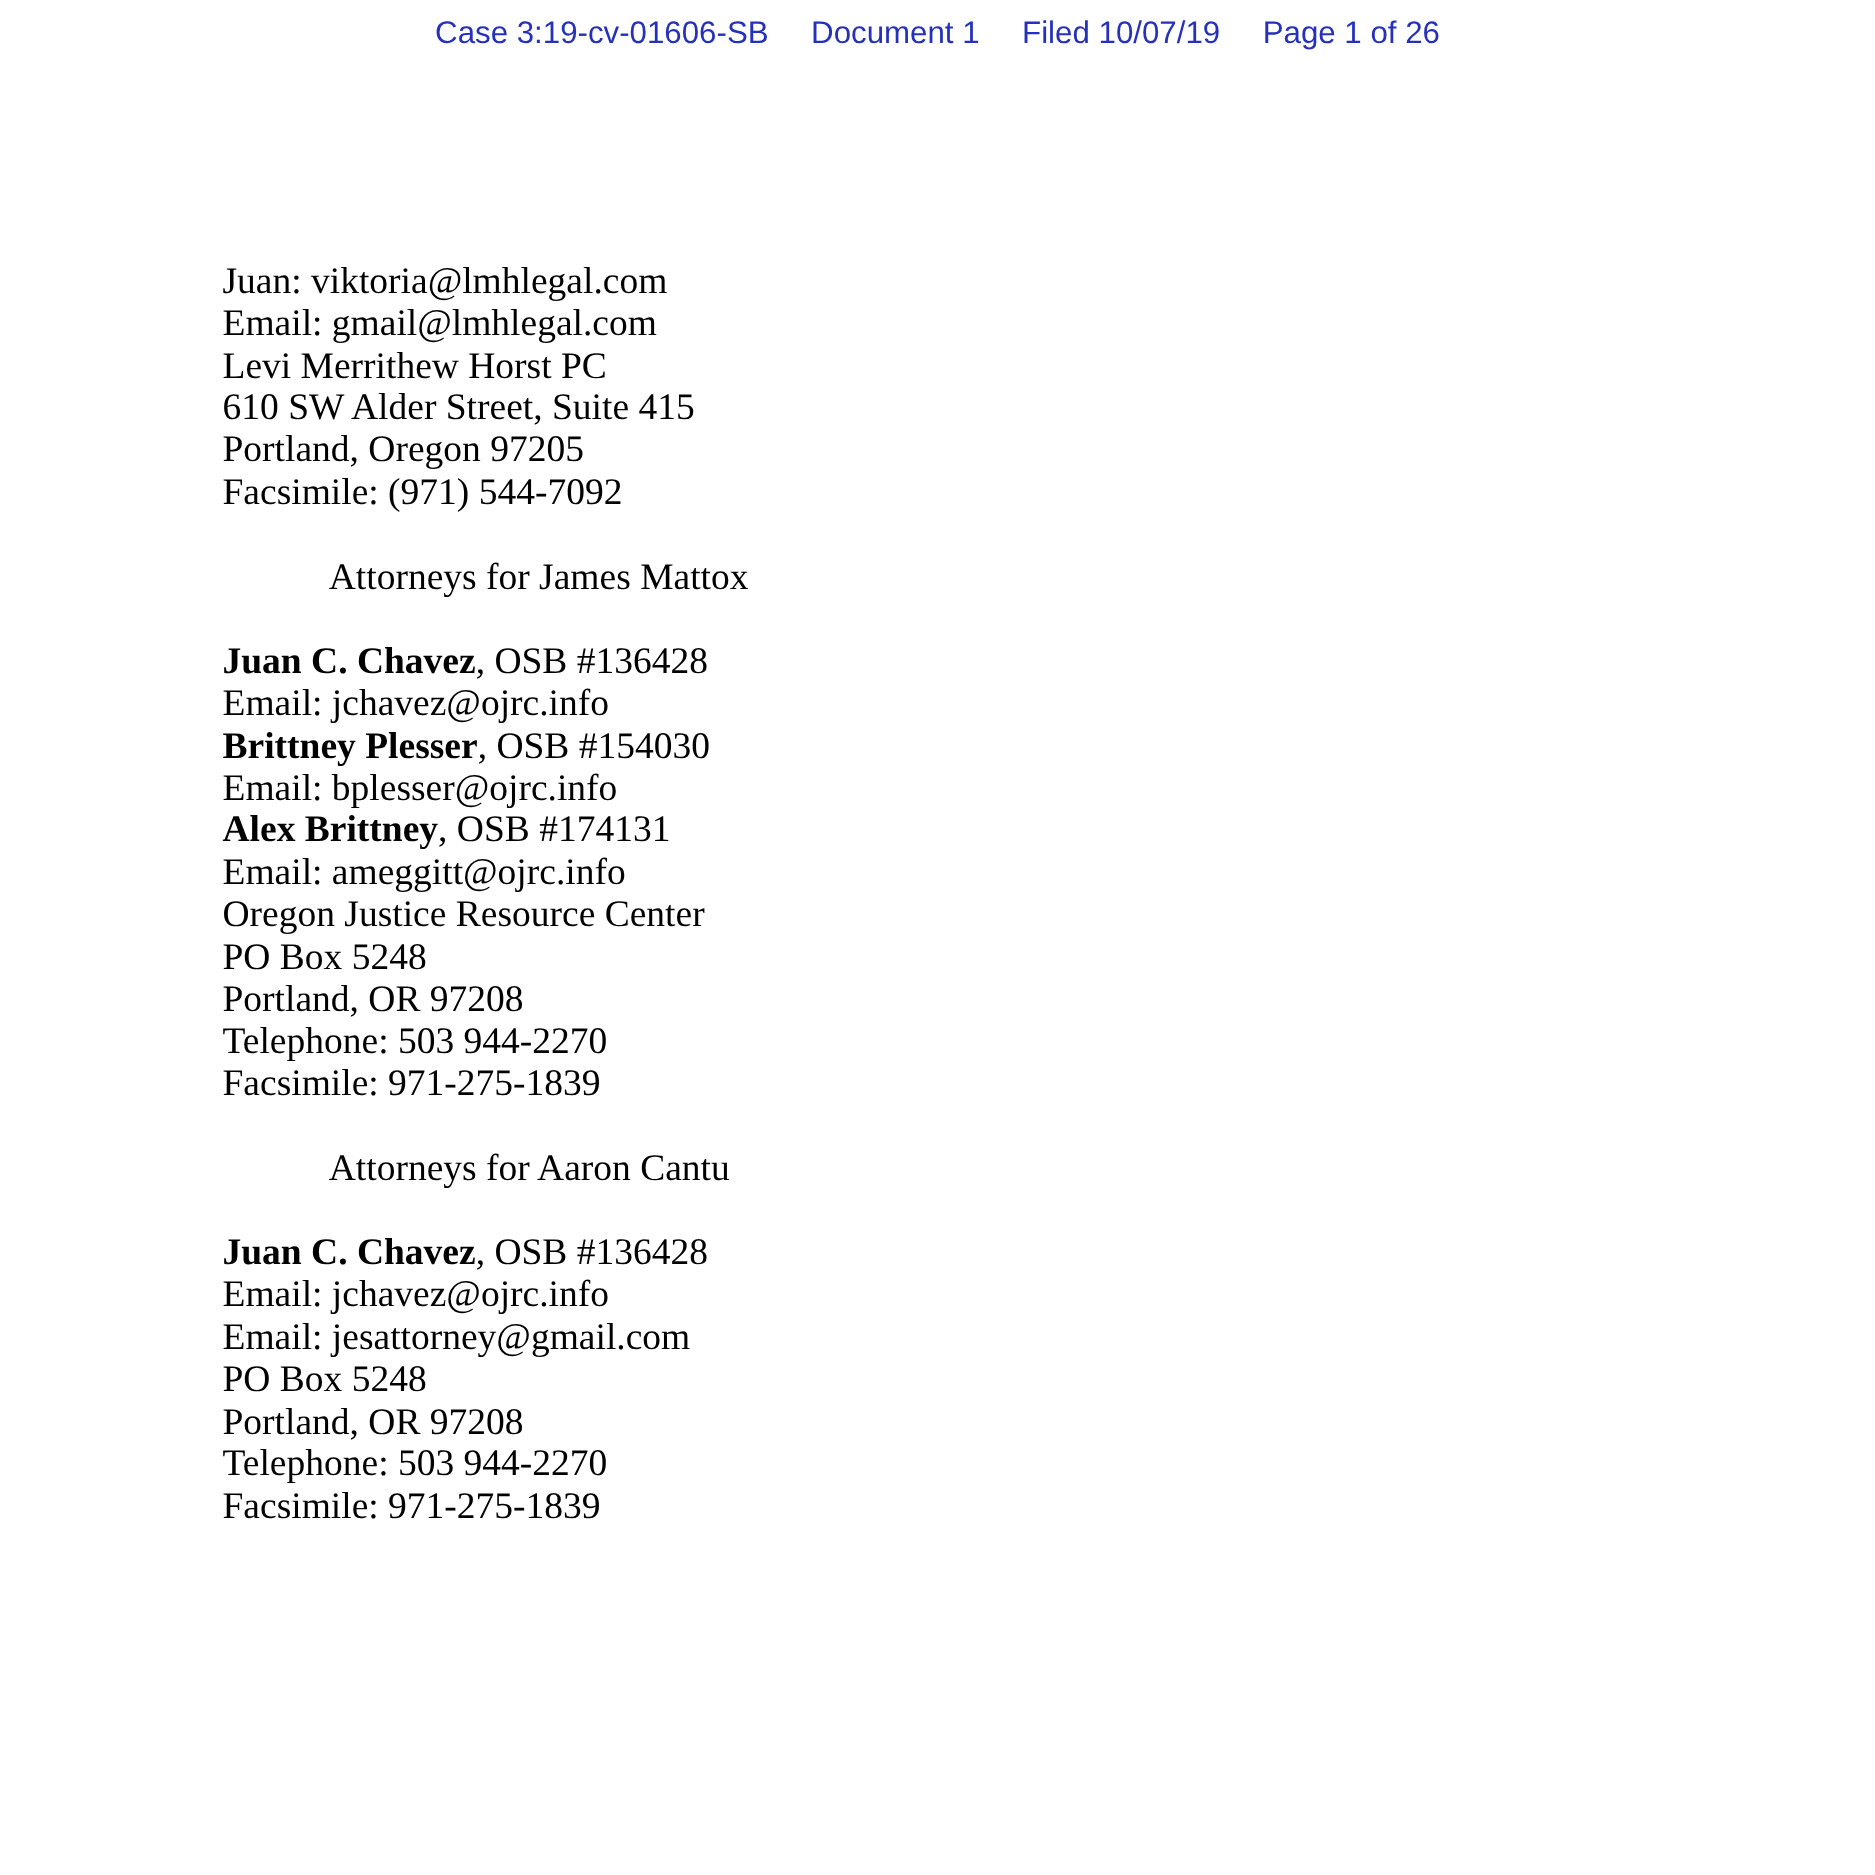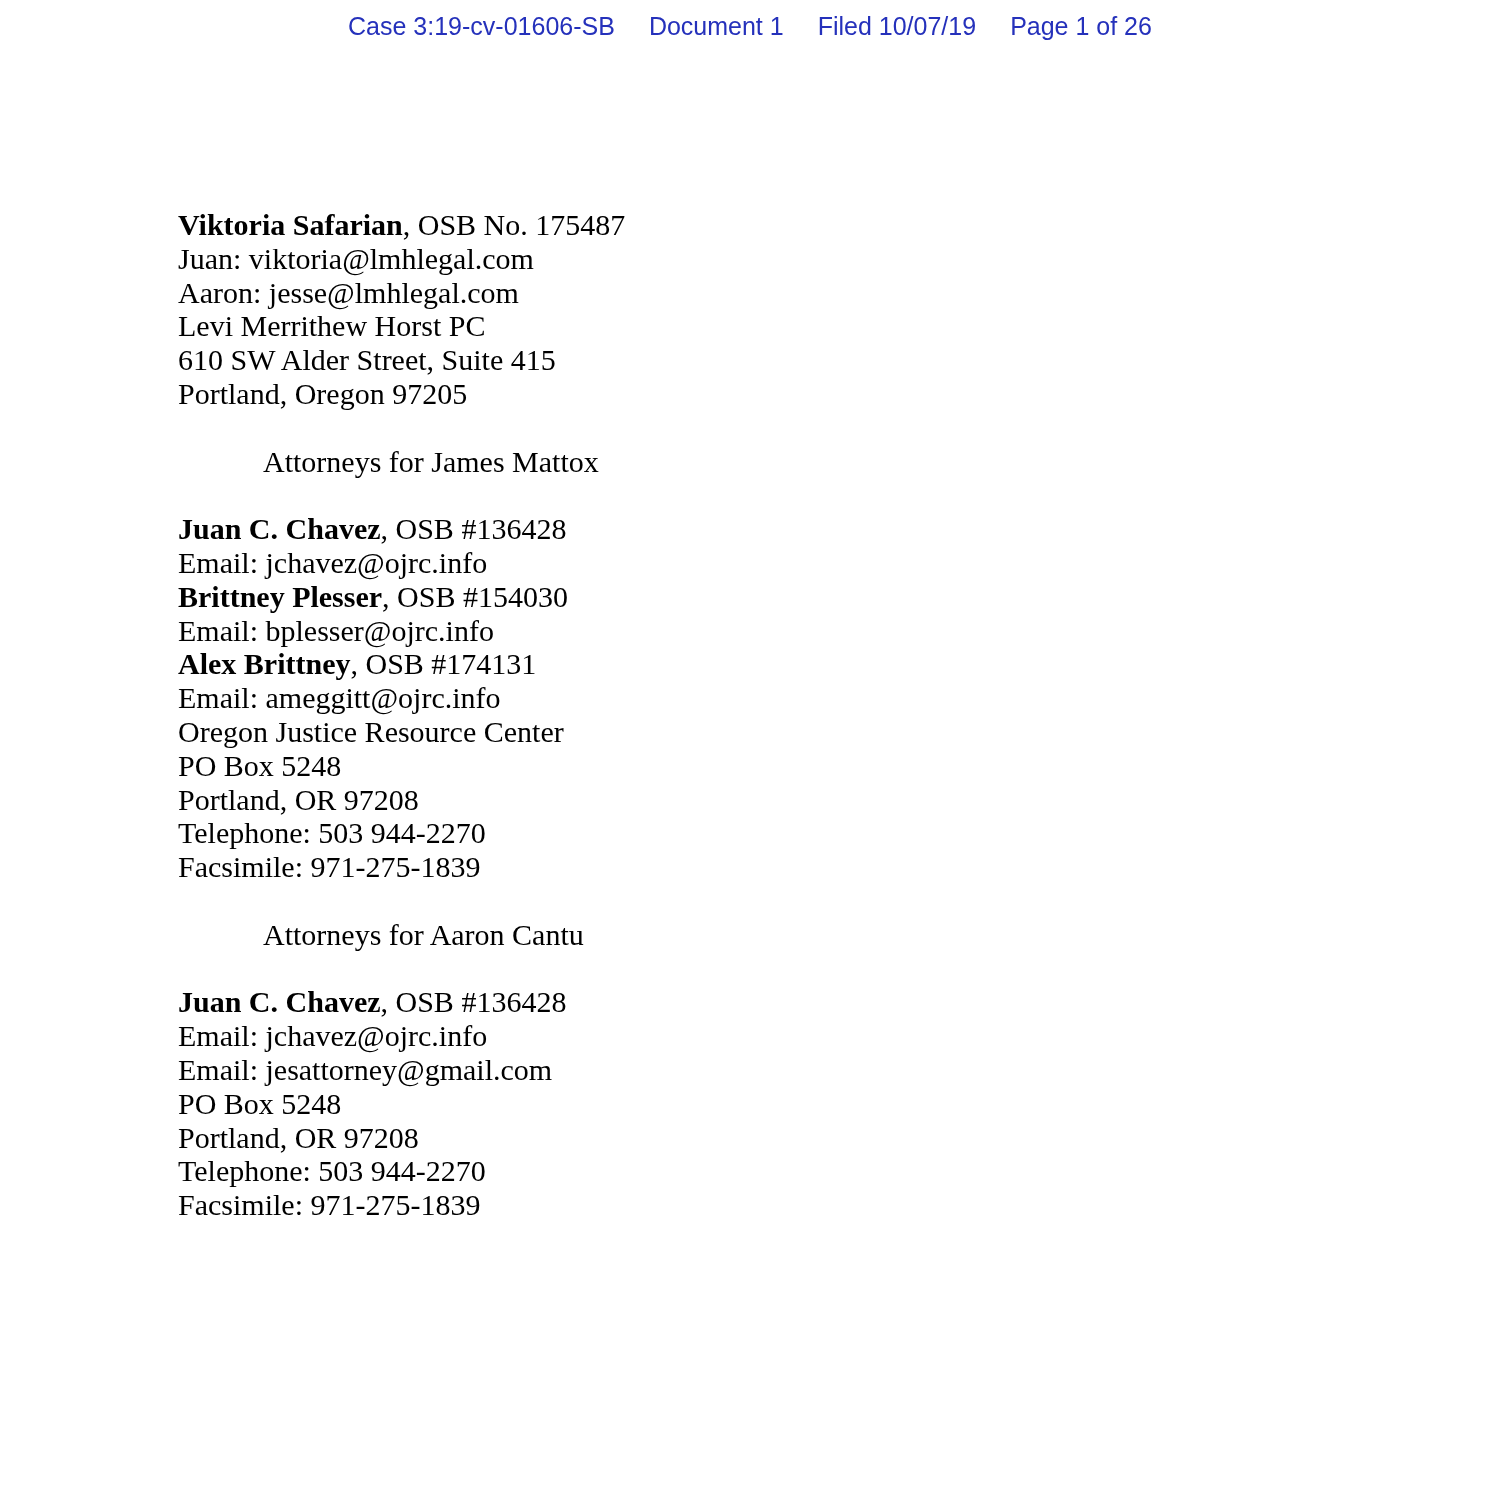--- a/index.html
+++ b/index.html
@@ -46,26 +46,26 @@
 
   <div class="stamp-header" id="stamp-header" style="color: rgb(37, 49, 187);">
     <span>Case 3:19-cv-01606-SB</span>
     <span>Document 1</span>
     <span>Filed 10/07/19</span>
     <span>Page 1 of 26</span>
   </div>
 
   <div class="doc-body" id="doc-body">
       <div class="contact-block">
-        <div class="contact-line"><span class="run-bold">Viktoria Safarian</span><span class="run">, OSB No. 175487</span></div>
         <div class="contact-line"><span class="run">Juan: viktoria@lmhlegal.com</span></div>
-        <div class="contact-line"><span class="run">Aaron: jesse@lmhlegal.com</span></div>
+        <div class="contact-line"><span class="run">Email: gmail@lmhlegal.com</span></div>
         <div class="contact-line"><span class="run">Levi Merrithew Horst PC</span></div>
         <div class="contact-line"><span class="run">610 SW Alder Street, Suite 415</span></div>
         <div class="contact-line"><span class="run">Portland, Oregon 97205</span></div>
+        <div class="contact-line"><span class="run">Facsimile: (971) 544-7092</span></div>
       </div>
       <div class="attribution">Attorneys for James Mattox</div>
       <div class="contact-block">
         <div class="contact-line"><span class="run-bold">Juan C. Chavez</span><span class="run">, OSB #136428</span></div>
         <div class="contact-line"><span class="run">Email: jchavez@ojrc.info</span></div>
         <div class="contact-line"><span class="run-bold">Brittney Plesser</span><span class="run">, OSB #154030</span></div>
         <div class="contact-line"><span class="run">Email: bplesser@ojrc.info</span></div>
         <div class="contact-line"><span class="run-bold">Alex Brittney</span><span class="run">, OSB #174131</span></div>
         <div class="contact-line"><span class="run">Email: ameggitt@ojrc.info</span></div>
         <div class="contact-line"><span class="run">Oregon Justice Resource Center</span></div>

